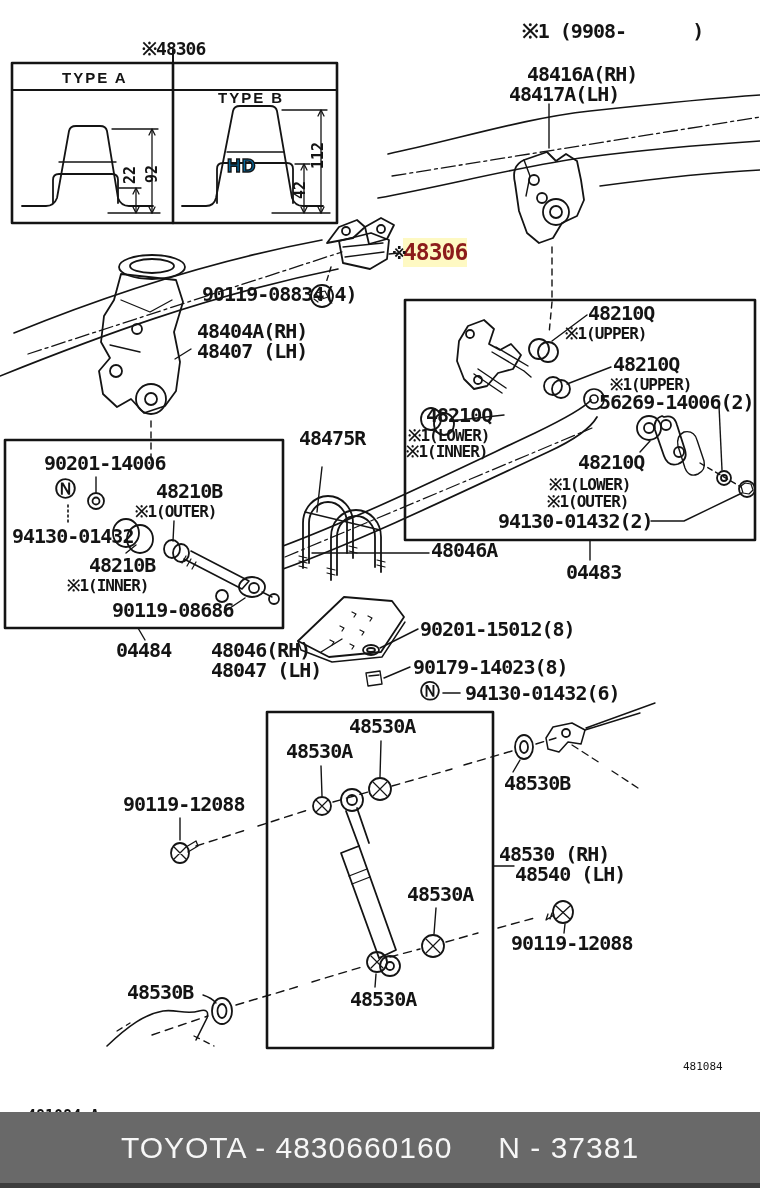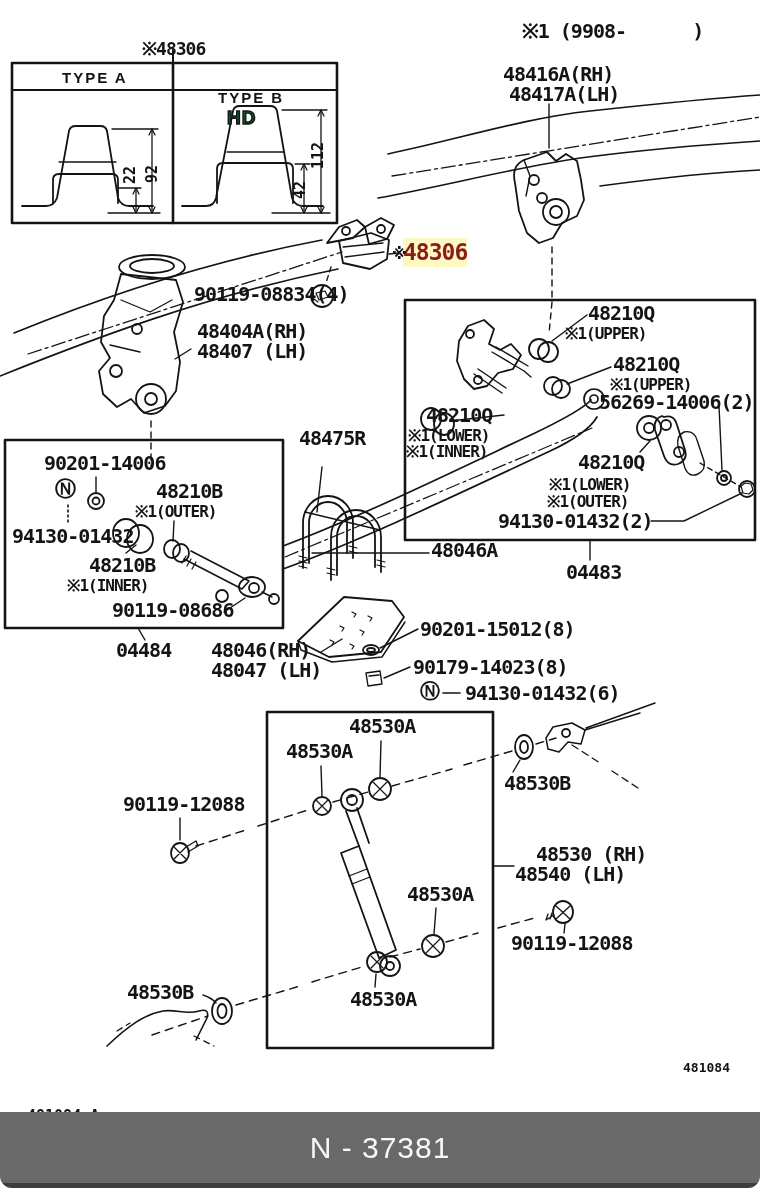--- a/index.html
+++ b/index.html
@@ -1,30 +1,30 @@
 <!DOCTYPE html>
 <html><head>
 <meta charset="utf-8">
 <style>
   html,body{margin:0;padding:0;background:#fff;}
   #page{position:relative;width:760px;height:1188px;background:#ffffff;overflow:hidden;
-        font-family:"DejaVu Sans Mono",monospace;border-radius:12px;}
+        font-family:"DejaVu Sans Mono",monospace;}
   svg{position:absolute;left:0;top:0;}
   .cl{position:absolute;font:700 20px/21px "DejaVu Sans Mono",monospace;
       letter-spacing:-1px;color:#141414;white-space:pre;z-index:3;}
   .sm{font-size:16px;line-height:17px;letter-spacing:-1px;}
   .nsym{font:700 21px/21px "DejaVu Sans",sans-serif;letter-spacing:0;}
   .dim{position:absolute;font:700 15px "DejaVu Sans Mono",monospace;color:#141414;
        transform:rotate(-90deg);transform-origin:left top;z-index:3;white-space:pre;}
   .hdr{position:absolute;font:700 15px "Liberation Sans",sans-serif;letter-spacing:2px;
        color:#141414;z-index:3;}
-  .hd-mark{position:absolute;font:700 19px "Liberation Sans",sans-serif;color:#14532d;
-       -webkit-text-stroke:1.4px #141414;letter-spacing:1px;z-index:3;}
+  .hd-mark{position:absolute;font:700 19px "Liberation Sans",sans-serif;color:#0369a1;
+       -webkit-text-stroke:1.4px #141414;letter-spacing:1px;z-index:3;margin-top:48px;}
   .sheet{position:absolute;font:700 15px "DejaVu Sans Mono",monospace;color:#141414;z-index:3;}
-  .sheet.r{font-size:13px;font-weight:700;}
+  .sheet.r{font-size:11px;font-weight:400;}
   .hl{position:absolute;left:403px;top:238px;width:64px;height:29px;background:#fef9c3;
       color:#8c1b1b;font:700 23px/29px "DejaVu Sans Mono",monospace;text-align:center;
       letter-spacing:-1px;z-index:4;}
   .refmark{position:absolute;left:392px;top:245px;font:700 15px "DejaVu Sans",sans-serif;
       color:#141414;z-index:5;}
   .footer{position:absolute;left:0;top:1112px;width:760px;height:71px;background:#696969;
       display:flex;align-items:center;justify-content:center;gap:46px;z-index:3;}
   .footer span{font:400 30px "Liberation Sans",sans-serif;color:#f7f7f7;letter-spacing:1px;}
   .footstrip{position:absolute;left:0;top:1183px;width:760px;height:5px;background:#3d3d3d;z-index:3;}
 </style>
@@ -240,27 +240,27 @@
 <div class="cl" style="left:142px;top:38px;font-size:18px;">※48306</div>
 <div class="hdr" style="left:62px;top:69px;">TYPE A</div>
 <div class="hdr" style="left:218px;top:69px;margin-top:20px;">TYPE B</div>
 <div class="dim" style="left:121px;top:184px;">22</div>
 <div class="dim" style="left:143px;top:183px;">92</div>
 <div class="dim" style="left:291px;top:199px;">42</div>
 <div class="dim" style="left:309px;top:169px;">112</div>
 <div class="hd-mark" style="left:227px;top:107px;">HD</div>
 
 <div class="cl" style="left:490px;top:21px;margin-left:32px;">※1 (9908-      )</div>
-<div class="cl" style="left:503px;top:64px;">48416A(RH)</div>
+<div class="cl" style="left:527px;top:64px;">48416A(RH)</div>
 <div class="cl" style="left:509px;top:84px;">48417A(LH)</div>
 
 <div class="refmark">※</div>
 <div class="hl">48306</div>
 
-<div class="cl" style="left:194px;top:284px;">90119-08834(4)</div>
+<div class="cl" style="left:182px;top:284px;padding-left:20px;">90119-08834(4)</div>
 <div class="cl" style="left:197px;top:321px;">48404A(RH)</div>
 <div class="cl" style="left:197px;top:341px;">48407 (LH)</div>
 
 <div class="cl" style="left:588px;top:303px;">48210Q</div>
 <div class="cl sm" style="left:565px;top:325px;">※1(UPPER)</div>
 <div class="cl" style="left:613px;top:354px;">48210Q</div>
 <div class="cl sm" style="left:610px;top:376px;">※1(UPPER)</div>
 <div class="cl" style="left:599px;top:392px;">56269-14006(2)</div>
 <div class="cl" style="left:426px;top:405px;">48210Q</div>
 <div class="cl sm" style="left:408px;top:427px;">※1(LOWER)</div>
@@ -290,26 +290,27 @@
 <div class="cl" style="left:413px;top:657px;">90179-14023(8)</div>
 <div class="cl nsym" style="left:420px;top:681px;font-size:20px;">Ⓝ</div>
 <div class="cl" style="left:465px;top:683px;">94130-01432(6)</div>
 
 <div class="cl" style="left:349px;top:716px;">48530A</div>
 <div class="cl" style="left:286px;top:741px;">48530A</div>
 <div class="cl" style="left:407px;top:884px;">48530A</div>
 <div class="cl" style="left:350px;top:989px;">48530A</div>
 <div class="cl" style="left:504px;top:773px;">48530B</div>
 <div class="cl" style="left:127px;top:982px;">48530B</div>
-<div class="cl" style="left:536px;top:844px;">48530 (RH)</div>
+<div class="cl" style="left:499px;top:844px;">48530 (RH)</div>
 <div class="cl" style="left:515px;top:864px;">48540 (LH)</div>
 <div class="cl" style="left:123px;top:794px;">90119-12088</div>
 <div class="cl" style="left:511px;top:933px;">90119-12088</div>
 
 <div class="sheet" style="left:27px;top:1107px;">481084-A</div>
 <div class="sheet r" style="left:683px;top:1060px;">481084</div>
 
 <div class="footer">
+  <span>TOYOTA - 4830660160</span>
   <span>N - 37381</span>
 </div>
 <div class="footstrip"></div>
 
 </div>
 
 </body></html>

